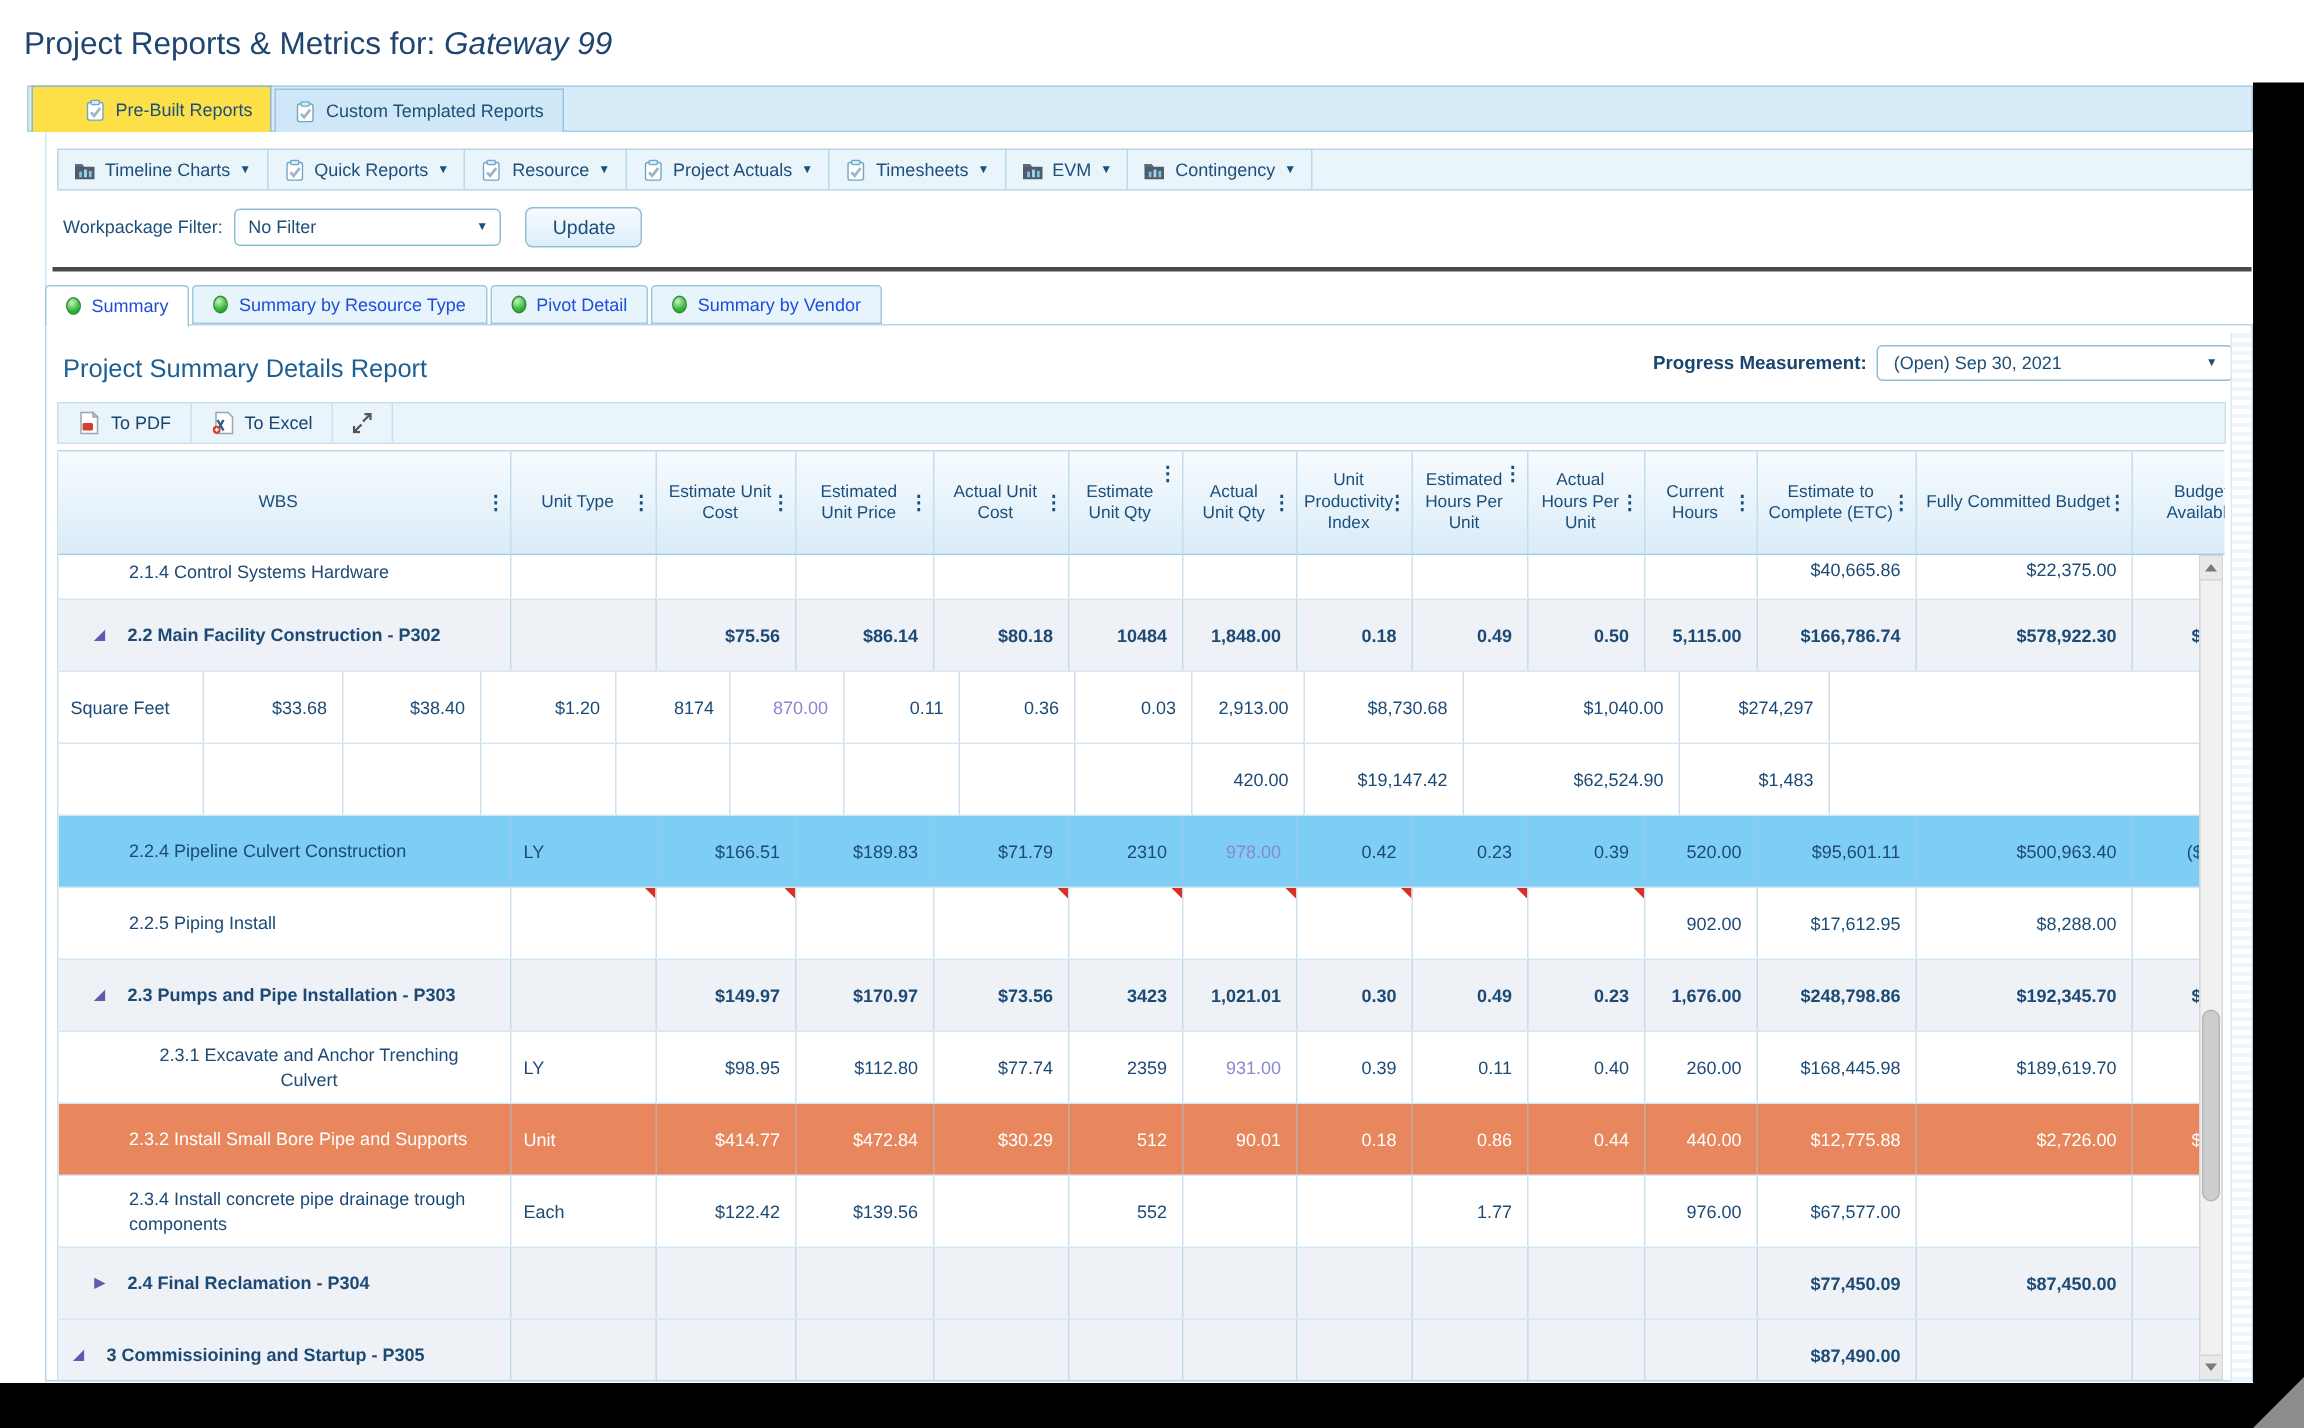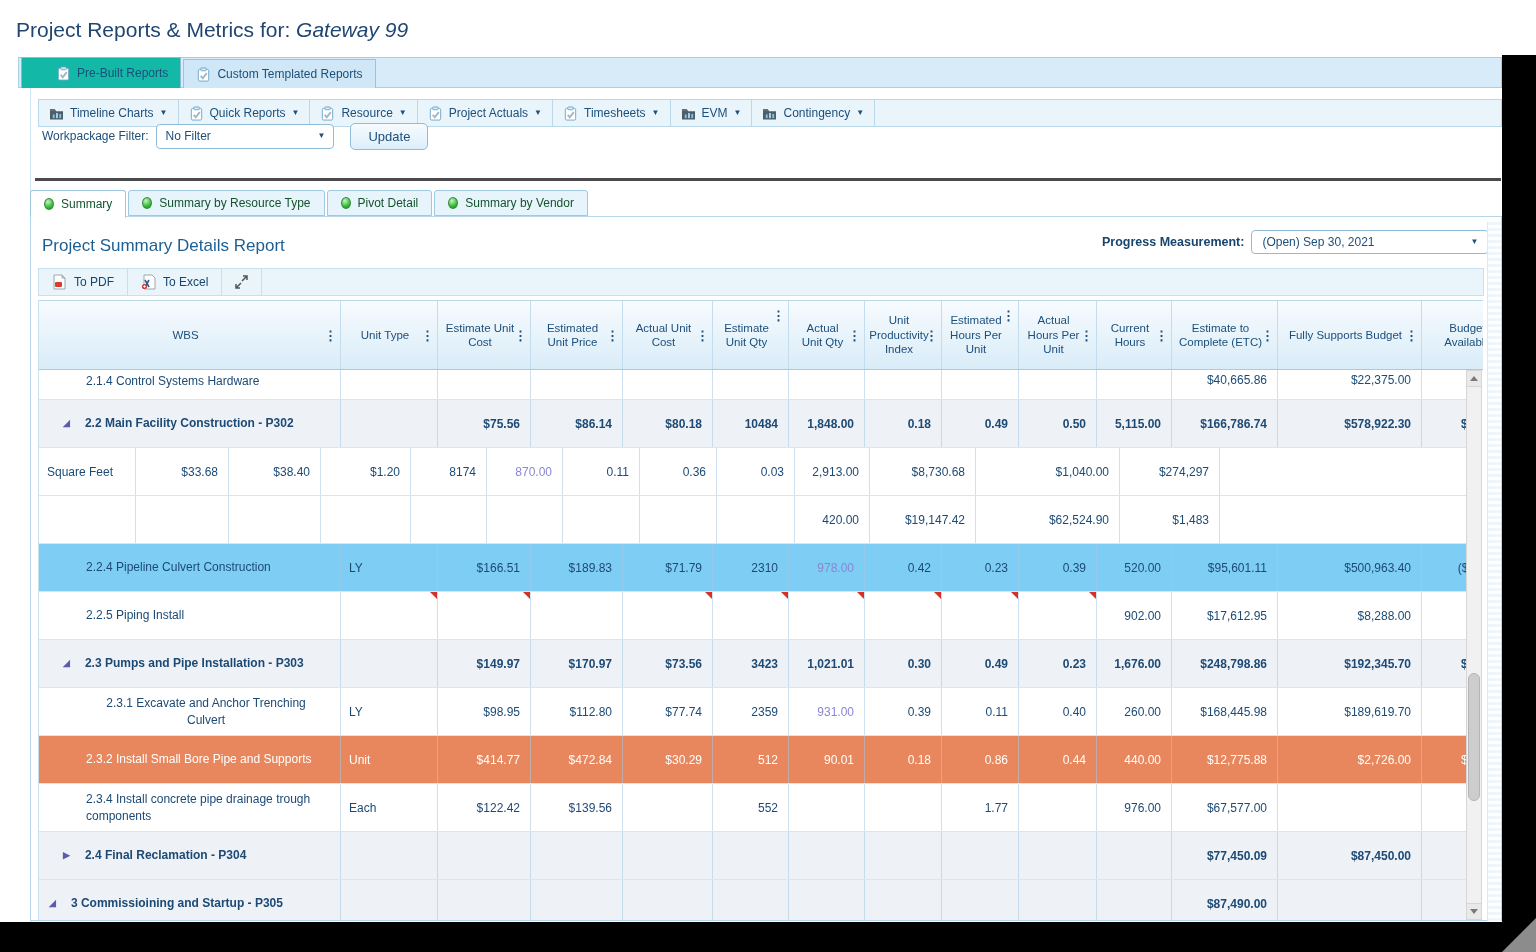--- a/index.html
+++ b/index.html
@@ -10,47 +10,47 @@
   
   .page-title { position:absolute; left:16px; top:18px; font-size:21px; color:#1f4571; }
   .page-title em { font-style:italic; }
 
   
   .outer-strip { position:absolute; left:18px; top:57px; width:1484px; height:31px;
     background:#d7ebf8; border:1px solid #a9cfe6; display:flex; align-items:flex-end; }
   .otab { display:flex; align-items:center; gap:6px; height:29px; padding:0 12px;
     font-size:12px; color:#1d4f7b; border:1px solid #9cc4dd; border-bottom:none;
     background:#cfe7f6; margin-left:2px; position:relative; top:1px; }
-  .otab.active { background:#14b8a6; border-color:#8abbd8; z-index:2; height:31px;padding-left:34px; }
+  .otab.active { background:#fde047; border-color:#8abbd8; z-index:2; height:31px;padding-left:34px; }
 
   
   .menu-bar { position:absolute; left:38px; top:99px; width:1464px; height:28px;
     background:#e9f4fb; border:1px solid #b9d8ea; display:flex; align-items:stretch; }
   .menu-btn { display:flex; align-items:center; gap:6px; padding:0 10px;
     border-right:1px solid #b9d8ea; font-size:12px; color:#1d4f7b; cursor:pointer; }
   .caret { font-size:8px; color:#1d4f7b; line-height:1; }
 
   
-  .filter-row { position:absolute; left:42px; top:121px; height:30px; display:flex;
+  .filter-row { position:absolute; left:42px; top:136px; height:30px; display:flex;
     align-items:center; gap:8px; }
   .filter-label { font-size:12px; color:#1d4f7b; }
   .filter-select { width:178px; height:25px; border:1px solid #8fbdd9; border-radius:4px;
     background:#fff; display:flex; align-items:center; justify-content:space-between;
     padding:0 8px; font-size:12px; color:#1d4f7b; cursor:pointer; }
   .update-btn { height:27px; padding:0 17px; border:1px solid #8fbdd9; border-radius:5px;
     background:linear-gradient(#f6fbfe,#ddeefa); color:#1d4f7b; font-size:13px;
     display:flex; align-items:center; margin-left:8px; cursor:pointer; }
 
   .separator { position:absolute; left:35px; top:178px; width:1466px; height:3px; background:#4a4a4a; }
 
   
   .inner-tabs { position:absolute; left:30px; top:190px; height:27px; display:flex; gap:2px; z-index:3; }
   .itab { display:flex; align-items:center; gap:7px; height:26px; padding:0 13px;
     border:1px solid #9fc9e0; border-radius:3px 3px 0 0; background:#e8f4fb;
-    font-size:12px; color:#14532d; cursor:pointer; }
+    font-size:12px; color:#1d4ed8; cursor:pointer; }
   .itab.active { background:#fff; height:28px; border-bottom:1px solid #fff; }
   .green-dot { width:10px; height:12px; border-radius:50%; border:1px solid #2f8f33;
     background:radial-gradient(circle at 35% 28%, #c9f2c2, #39b93c 60%, #1d8f23); }
 
   
   .panel { position:absolute; left:30px; top:216px; width:1472px; height:705px;
     background:#fff; border:1px solid #b6d7ea; }
   .report-title { position:absolute; left:42px; top:236px; font-size:17px; color:#1d5f93; }
   .progress-wrap { position:absolute; left:1102px; top:230px; display:flex; align-items:center; gap:7px; }
   .progress-label { font-size:12.5px; font-weight:bold; color:#17456e; }
@@ -366,21 +366,21 @@
         </div>
         <div class="hcell" style="width: 75px;">
           <span class="hlabel">Current Hours</span>
           <span class="hdots">⋮</span>
         </div>
         <div class="hcell" style="width: 106px;">
           <span class="hlabel">Estimate to Complete (ETC)</span>
           <span class="hdots">⋮</span>
         </div>
         <div class="hcell" style="width: 144px;">
-          <span class="hlabel">Fully Supports Budget</span>
+          <span class="hlabel">Fully Committed Budget</span>
           <span class="hdots">⋮</span>
         </div>
         <div class="hcell" style="width: 100px;">
           <span class="hlabel">Budget Available</span>
         </div>
       </div>
     <div class="grid-body" id="gridBody">
         <div class="row cliptop lvl3">
           <div class="cell wbs-cell" style="width: 302px;">
             <span class="wbs-text">2.1.4 Control Systems Hardware</span>

